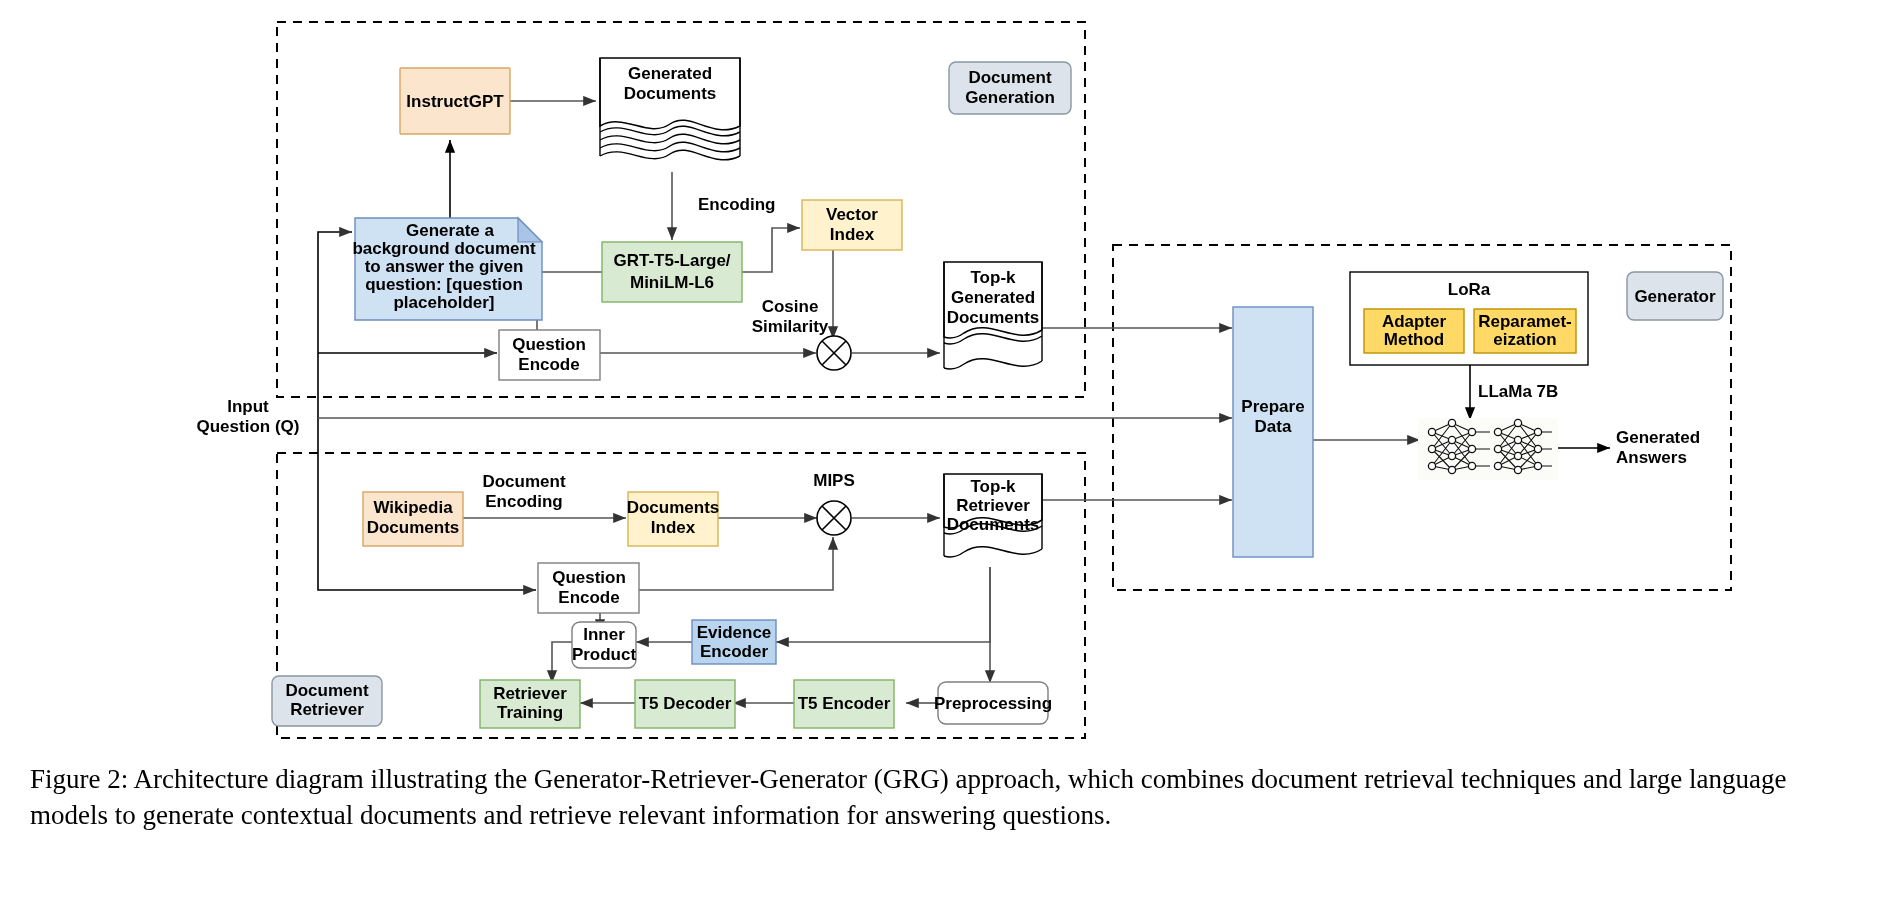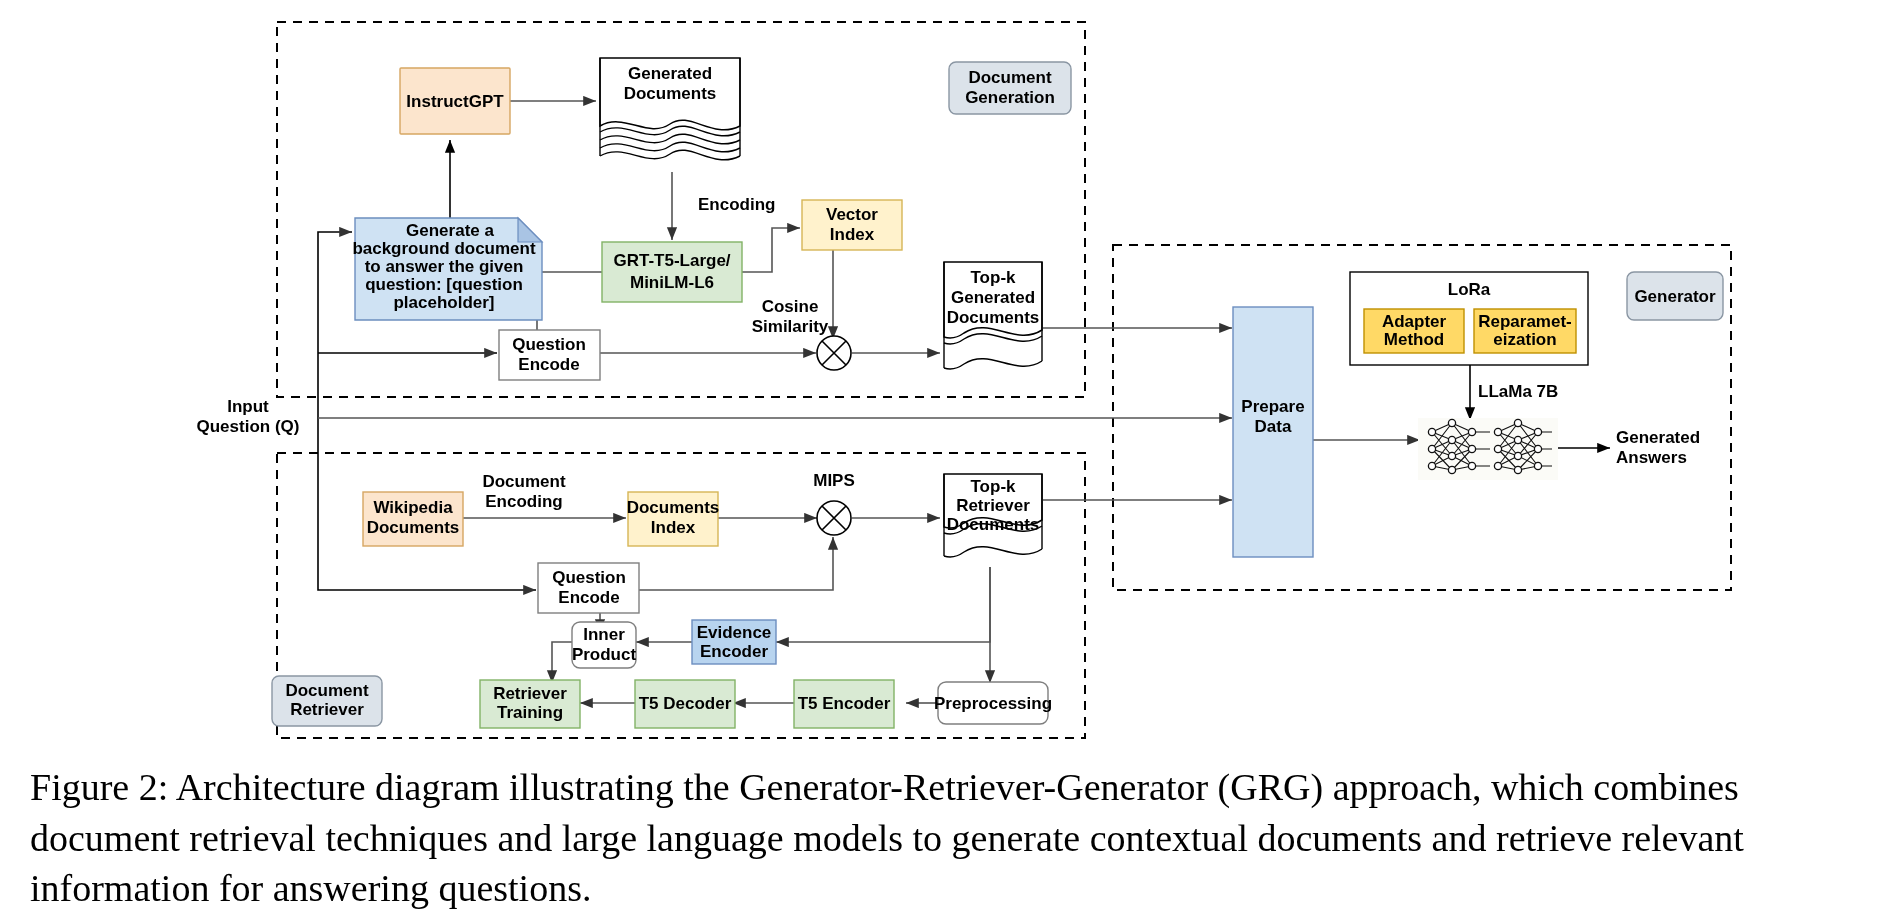--- a/index.html
+++ b/index.html
@@ -117,21 +117,21 @@
     fill: #ffffff;
     stroke: #000000;
     stroke-width: 1.6;
   }
   #caption {
     position: absolute;
     left: 30px;
     top: 762px;
     width: 1840px;
     font-family: "Liberation Serif", serif;
-    font-size: 38px;
+    font-size: 27px;
     line-height: 1.33;
     color: #000000;
     text-align: left;
   }
 </style>
 </head>
 <body>
 
 <div id="page">
 

